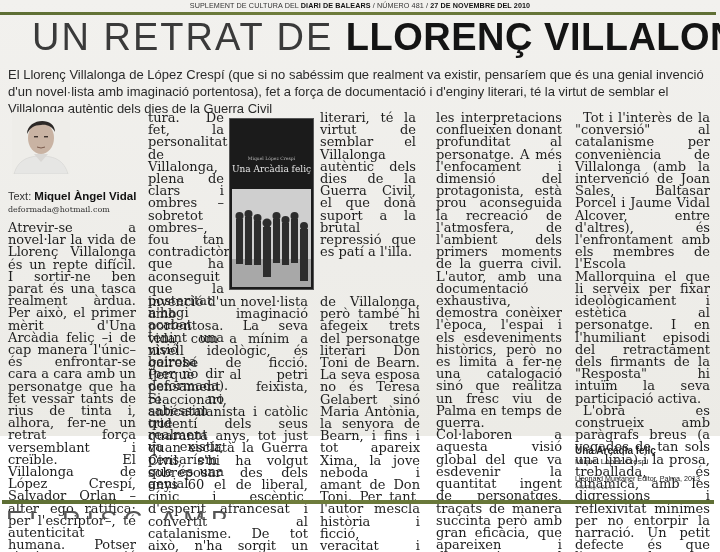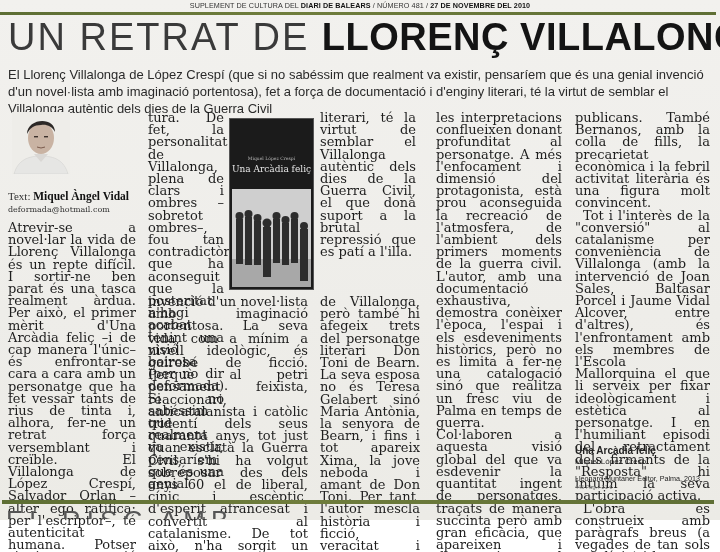--- a/index.html
+++ b/index.html
@@ -3,50 +3,50 @@
 <meta charset="utf-8">
 <style>
   html, body { margin:0; padding:0; }
   body {
     width:720px; height:552px; overflow:hidden; position:relative;
     background:#ffffff;
     font-family:"DejaVu Serif", serif;
     color:#1a1a1a;
   }
   .page {
-    position:absolute; left:0; top:0; width:720px; height:520px;
+    position:absolute; left:0; top:0; width:720px; height:436px;
     background:linear-gradient(180deg,#f2f1ee 0%,#eeede9 60%,#ecebe6 100%);
   }
   .masthead {
     position:absolute; left:0; top:0; width:720px; height:12px;
     text-align:center; font-family:"Liberation Sans", sans-serif;
     font-size:7.2px; line-height:11px; color:#333; letter-spacing:0.1px;
   }
   .masthead b { color:#111; }
   .rule {
     position:absolute; left:0; height:3px;
     background:linear-gradient(90deg,#5d6e34,#6f7d3c 40%,#5f6f35);
   }
   .headline {
     position:absolute; left:8px; top:14px; white-space:nowrap;
     font-family:"Liberation Sans", sans-serif; font-size:38px; line-height:46px;
     letter-spacing:0.5px;
   }
-  .headline .light { font-weight:normal; color:#3a3a3a; letter-spacing:2px; -webkit-text-stroke:0; }
+  .headline .light { font-weight:normal; color:#3a3a3a; letter-spacing:2px;margin-left:24px; -webkit-text-stroke:0; }
   .headline .bold { font-weight:bold; color:#141414; }
   .lead {
     position:absolute; left:8px; top:66px; width:706px;
     font-family:"Liberation Sans", sans-serif; font-size:13px; line-height:17px;
     color:#2a2a2a;
   }
   .photo {
     position:absolute; left:12px; top:112px; width:58px; height:60px;
   }
   .byline {
-    position:absolute; left:8px; top:190px; font-family:Liberation Serif, serif;
+    position:absolute; left:8px; top:190px; font-family:Liberation Sans, sans-serif;
     font-size:11px; color:#333;
   }
   .byline b { color:#111; font-size:11.5px; }
   .email { position:absolute; left:8px; top:205px; font-size:8px; color:#333; }
   .col {
     position:absolute; font-size:13px; line-height:12.2px; text-align:justify;
     color:#1e1e1e;
   }
   .col p { margin:0; }
   .col p.ind { text-indent:8px; }
@@ -151,21 +151,20 @@
   <div class="col" style="left:320px;top:296px;width:100px;">
     <p>de Villalonga, però també hi afegeix trets del personatge literari Don Toni de Bearn. La seva esposa no és Teresa Gelabert sinó Maria Antònia, la senyora de Bearn, i fins i tot apareix Xima, la jove neboda i amant de Don Toni. Per tant, l'autor mescla història i ficció, veracitat i mite literari.</p>
     <p class="ind">Un encert és la veu narrativa. Usa un narrador-protagonista que conta els fets i els pensaments des de la primera persona en una espècie de autobiografia monologada. Resulta molt efectiu: l'objectivitat dels fets i la subjectivitat de</p>
   </div>
 
   <div class="col" style="left:436px;top:112px;width:126px;">
     <p>les interpretacions conflueixen donant profunditat al personatge. A més l'enfocament i dimensió del protagonista, està prou aconseguida la recreació de l'atmosfera, de l'ambient dels primers moments de la guerra civil. L'autor, amb una documentació exhaustiva, demostra conèixer l'època, l'espai i els esdeveniments històrics, però no es limita a fer-ne una catalogació sinó que realitza un fresc viu de Palma en temps de guerra. Col·laboren a aquesta visió global del que va esdevenir la quantitat ingent de personatges, traçats de manera succinta però amb gran eficàcia, que apareixen i desapareixen en el devenir narratiu, gairebé tots ells elements actius en la terrible repressió: el seu germà Miquel com a censor, Francisco Barrado, cap de policia i d'escamots d'execució, el coronell Tamarit, instructor del procés judicial Emili Darder (a l'obra, el seu esperit bonhomiós i optimista, la vergonyosa farsa judicial i el declivi a la presó són més suggerits que especificats), i el cap de Falange Alfonso de Zayas i l'ignominiós Comte Rossi en l'eliminació sistemàtica de re-</p>
   </div>
 
   <div class="col" style="left:575px;top:112px;width:135px;">
-    <p>publicans. També Bernanos, amb la colla de fills, la precarietat econòmica i la febril activitat literària és una figura molt convincent.</p>
     <p class="ind">Tot i l'interès de la "conversió" al catalanisme per conveniència de Villalonga (amb la intervenció de Joan Sales, Baltasar Porcel i Jaume Vidal Alcover, entre d'altres), és l'enfrontament amb els membres de l'Escola Mallorquina el que li serveix per fixar ideològicament i estètica al personatge. I en l'humiliant episodi del retractament dels firmants de la "Resposta" hi intuïm la seva participació activa.</p>
     <p class="ind">L'obra es construeix amb paràgrafs breus (a vegades de tan sols una línia) i la prosa, treballada, és dinàmica, amb les digressions i reflexivitat mínimes per no entorpir la narració. Un petit defecte és que l'autor vol contar tantes coses que algunes escenes o esdeveniments, traçats amb unes poques línies i sense aprofundir-hi, fan la sensació de certa precipitació.</p>
   </div>
 
   <div class="ghost">·</div>
 
   <div class="bookinfo">
     <div class="bt">Una Arcàdia feliç</div>
     <div class="ba">Miquel López Crespí</div>
     <div class="bp">Lleonard Muntaner Editor, Palma, 2013</div>

